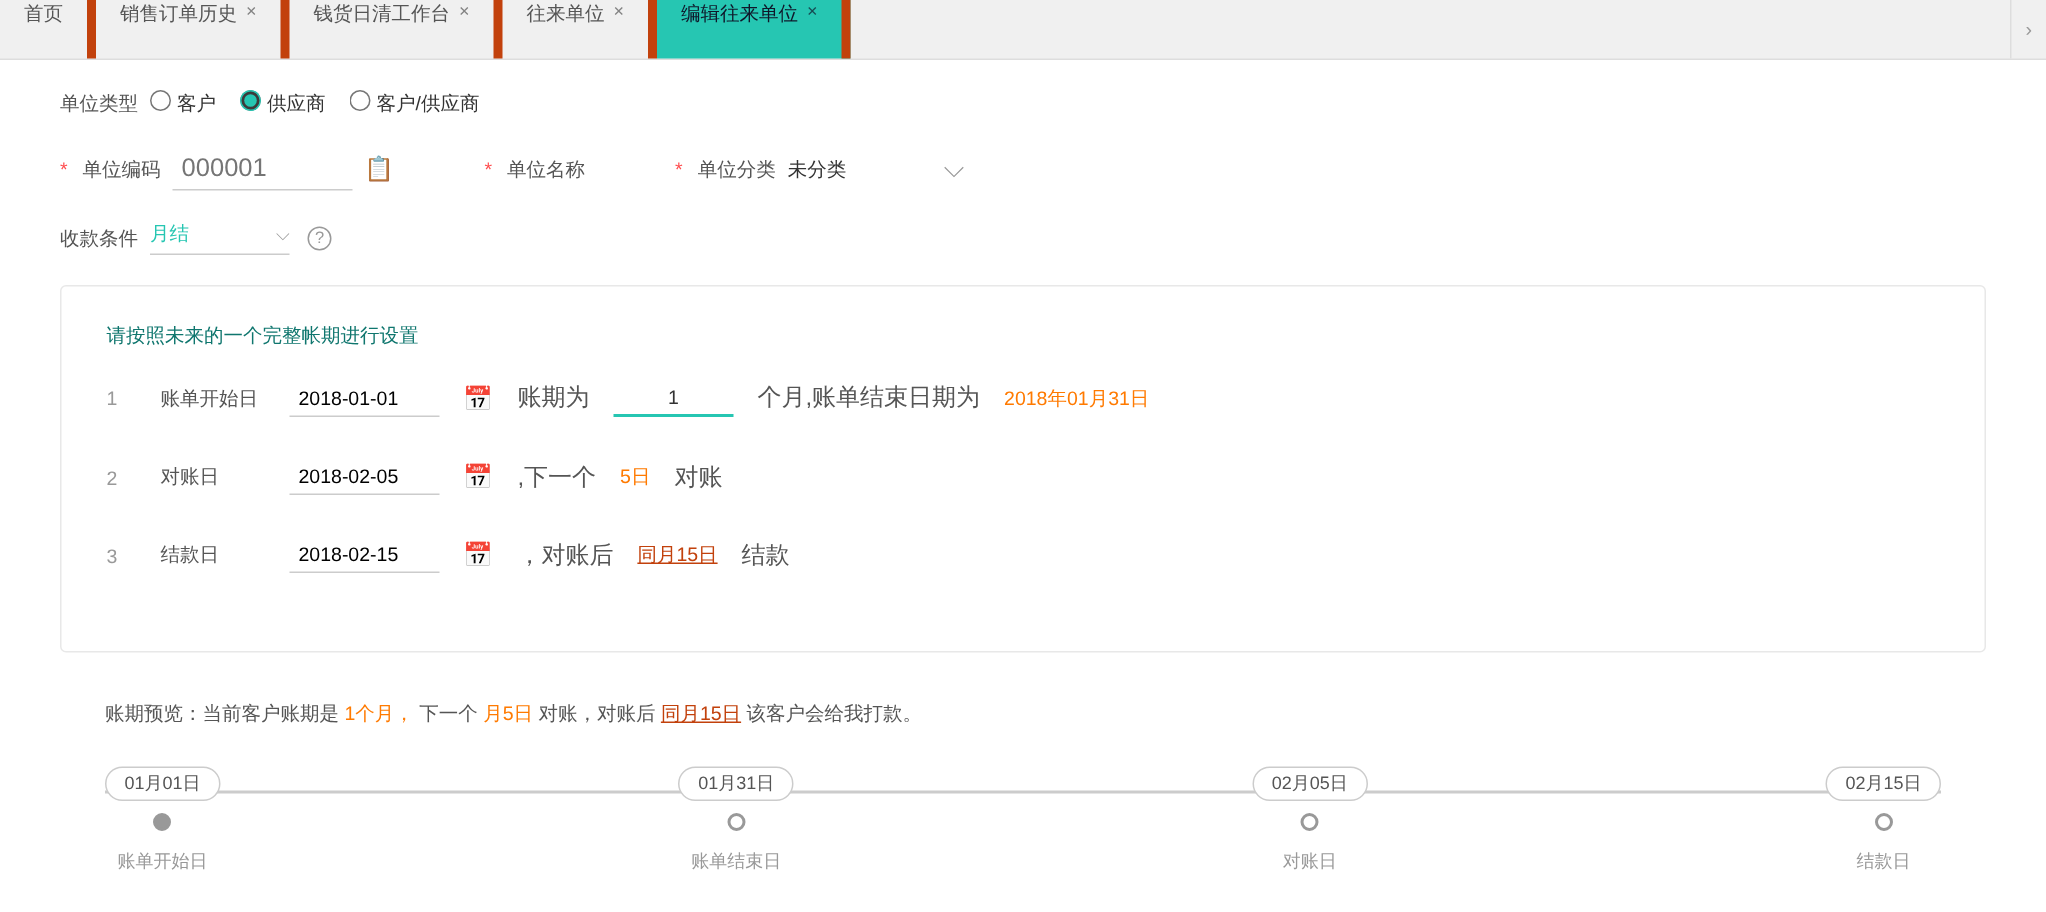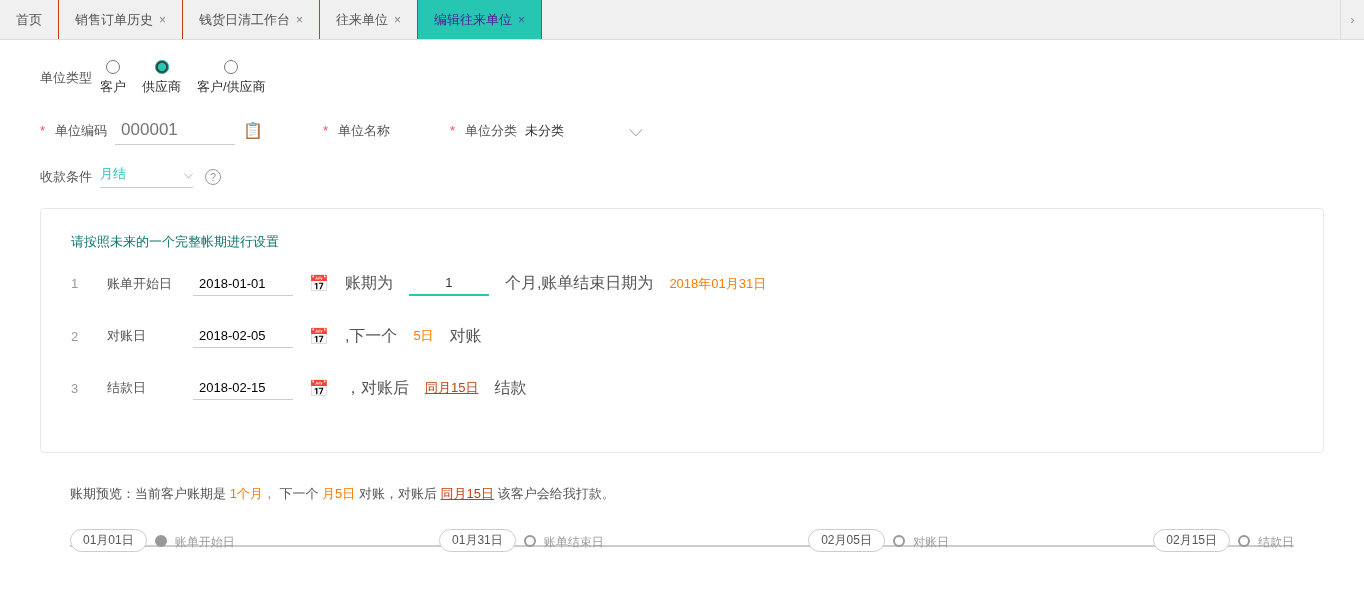--- a/index.html
+++ b/index.html
@@ -8,32 +8,31 @@
     
     .tab-bar {
       display: flex;
       background: #f0f0f0;
       border-bottom: 1px solid #ddd;
       height: 40px;
       align-items: stretch;
     }
     .tab {
       display: flex;
-      align-items: center;
       padding: 0 16px;
       cursor: pointer;
-      border-right: 1px solid #c2410c;
+      border-right: 6px solid #c2410c;
       font-size: 13px;
       color: #555;
       gap: 6px;
       white-space: nowrap;
     }
     .tab.active {
       background: #26c6b2;
-      color: #4c1d95;
+      color: #0f172a;
     }
     .tab .close-btn {
       font-size: 12px;
       cursor: pointer;
       opacity: 0.7;
     }
     .tab-arrow {
       width: 24px;
       display: flex;
       align-items: center;
@@ -77,24 +76,23 @@
     }
 
     
     .radio-group {
       display: flex;
       align-items: center;
       gap: 16px;
     }
     .radio-item {
       display: flex;
-      align-items: center;
+      align-items: flex-start;
       gap: 4px;
       cursor: pointer;
-      flex-direction: column;
     }
     .radio-input {
       width: 14px;
       height: 14px;
       accent-color: #26c6b2;
     }
 
     
     .text-input {
       border: none;
@@ -247,21 +245,21 @@
     }
     .timeline-points {
       display: flex;
       justify-content: space-between;
       width: 100%;
       position: relative;
       z-index: 1;
     }
     .timeline-point {
       display: flex;
-      flex-direction: row;
+      flex-direction: column;
       align-items: center;
       gap: 8px;
     }
     .tl-dot {
       width: 12px;
       height: 12px;
       border-radius: 50%;
       background: #ccc;
       border: 2px solid #ccc;
     }

